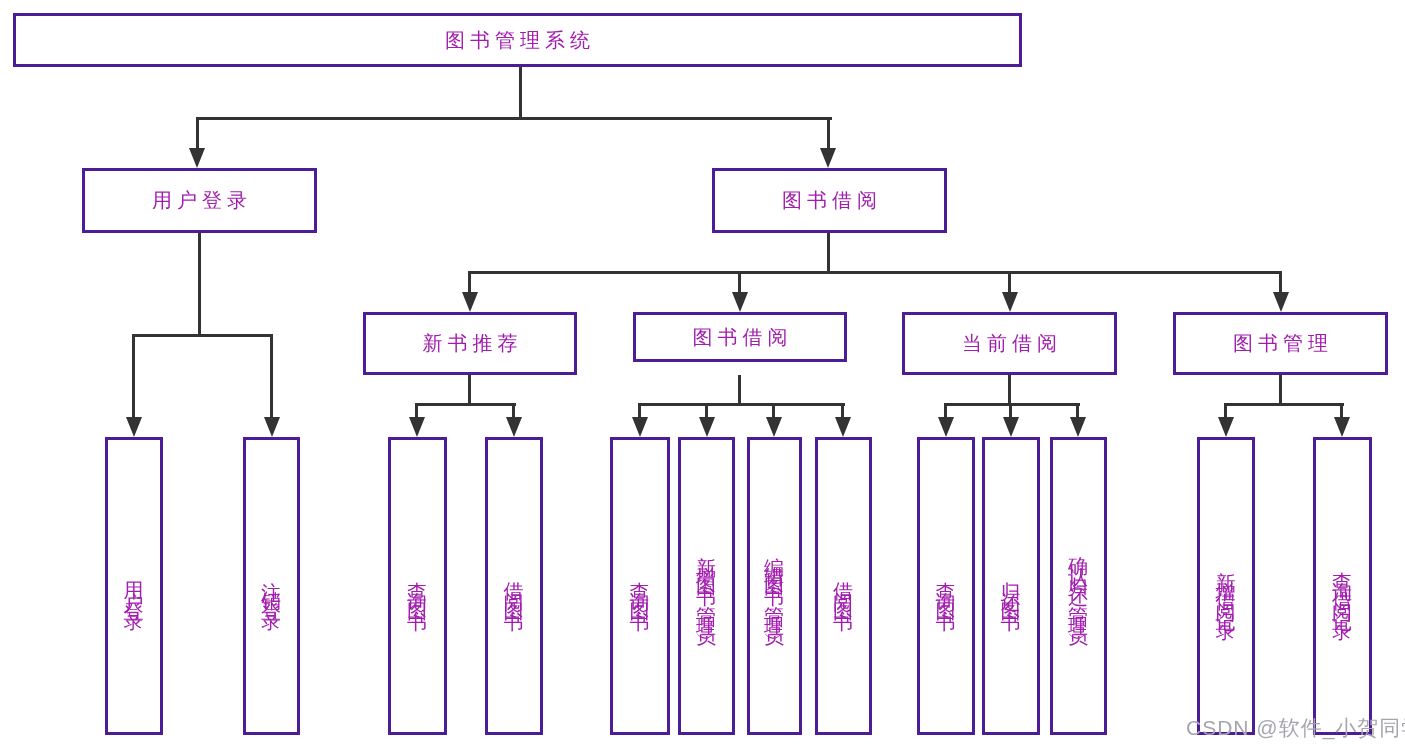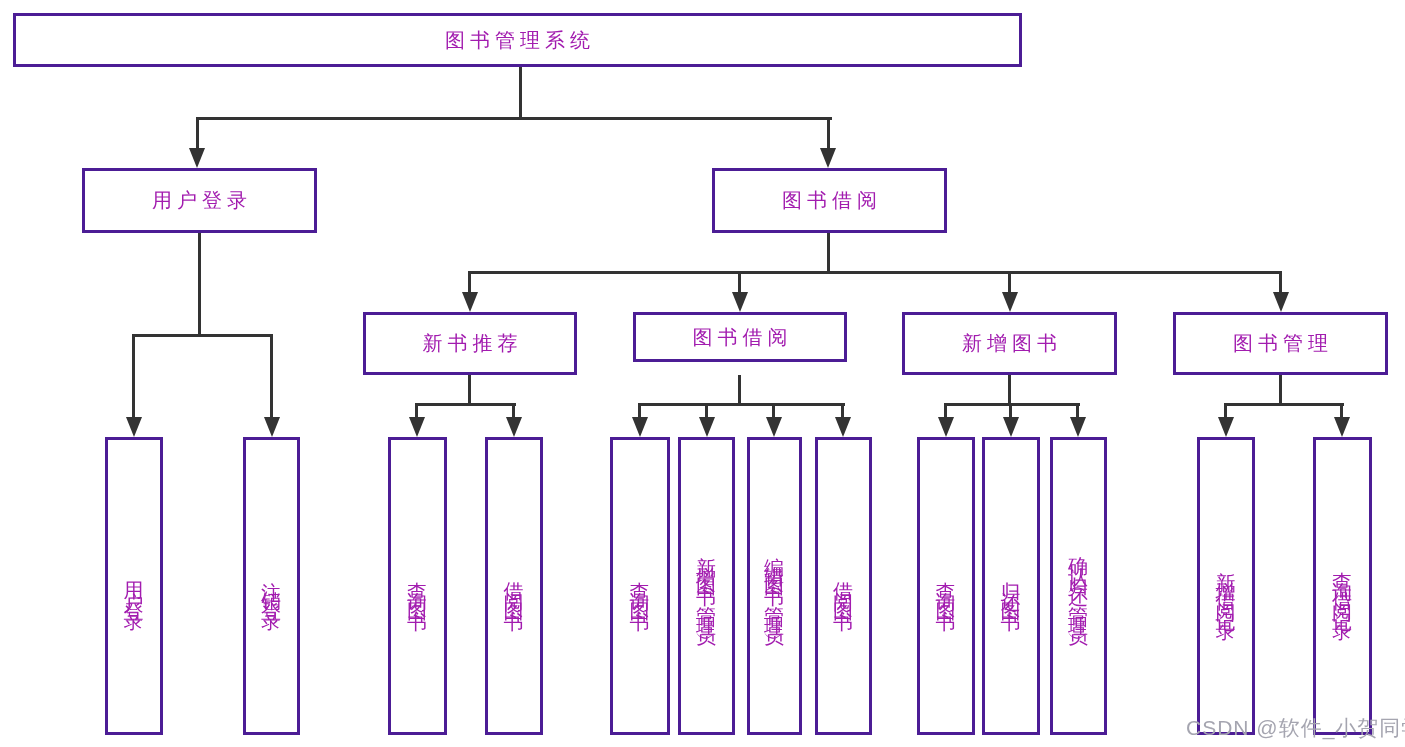--- a/index.html
+++ b/index.html
@@ -57,21 +57,21 @@
   <i class="ah" style="left:462px;top:292px;"></i>
   <i class="ln" style="left:738px;top:271px;width:3px;height:23px;"></i>
   <i class="ah" style="left:732px;top:292px;"></i>
   <i class="ln" style="left:1008px;top:271px;width:3px;height:23px;"></i>
   <i class="ah" style="left:1002px;top:292px;"></i>
   <i class="ln" style="left:1279px;top:271px;width:3px;height:23px;"></i>
   <i class="ah" style="left:1273px;top:292px;"></i>
 
   <div class="box h-box" style="left:363px;top:312px;width:214px;height:63px;font-family:Liberation Mono, monospace;">新书推荐</div>
   <div class="box h-box" style="left:633px;top:312px;width:214px;height:50px;">图书借阅</div>
-  <div class="box h-box" style="left:902px;top:312px;width:215px;height:63px;">新增图书</div>
+  <div class="box h-box" style="left:902px;top:312px;width:215px;height:63px;">当前借阅</div>
   <div class="box h-box" style="left:1173px;top:312px;width:215px;height:63px;">图书管理</div>
 
   <i class="ln" style="left:468px;top:375px;width:3px;height:30px;"></i>
   <i class="ln" style="left:415px;top:403px;width:101px;height:3px;"></i>
   <i class="ln" style="left:415px;top:403px;width:3px;height:16px;"></i>
   <i class="ah" style="left:409px;top:417px;"></i>
   <i class="ln" style="left:512px;top:403px;width:3px;height:16px;"></i>
   <i class="ah" style="left:506px;top:417px;"></i>
 
   <i class="ln" style="left:738px;top:375px;width:3px;height:30px;"></i>

